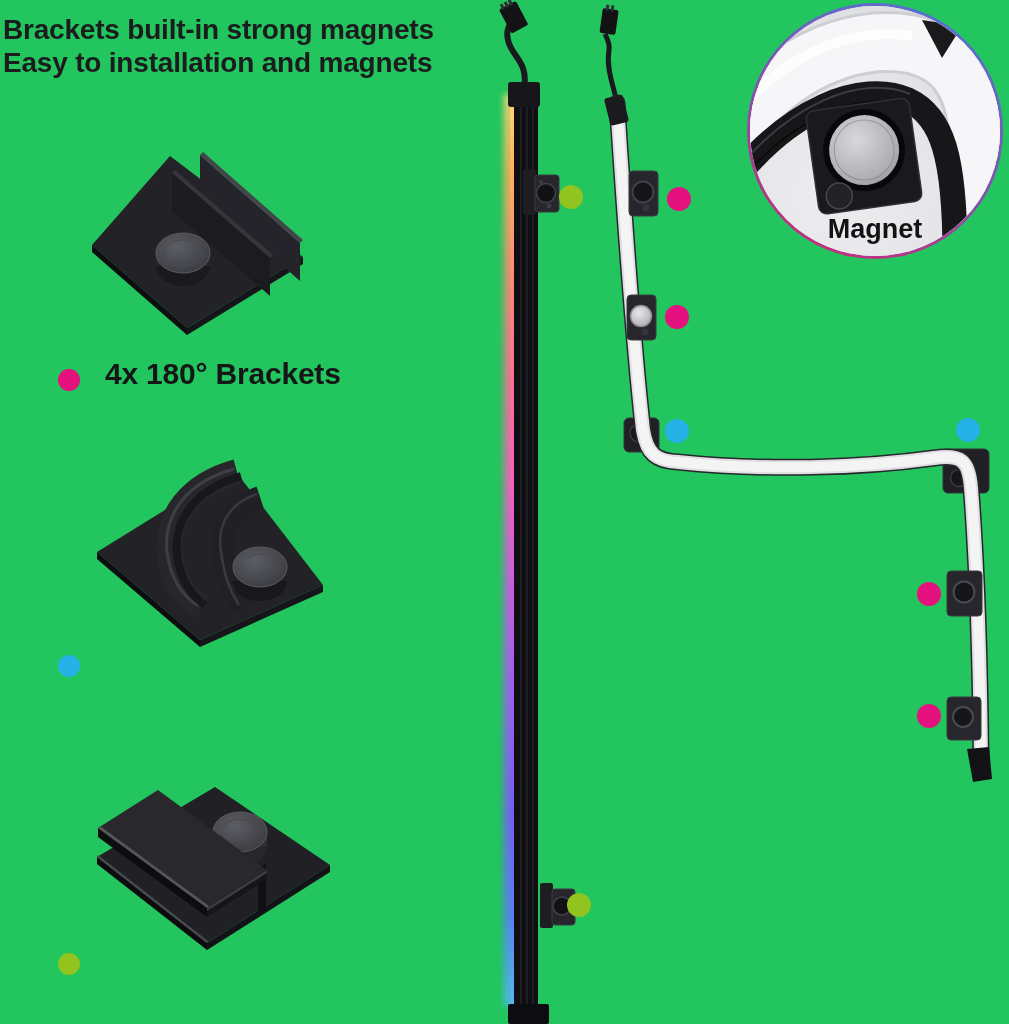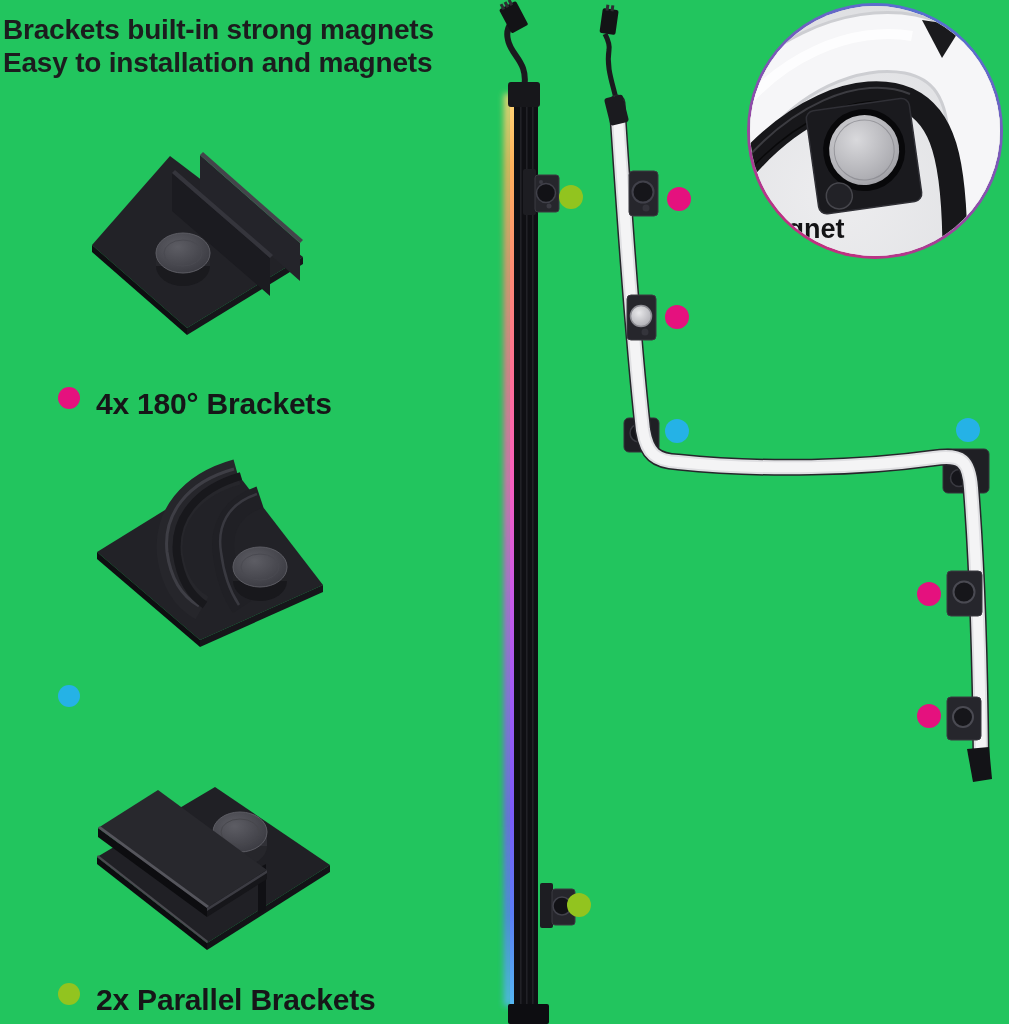--- a/index.html
+++ b/index.html
@@ -3,28 +3,28 @@
 <meta charset="utf-8">
 <style>
   html,body{margin:0;padding:0;background:#ffffff;}
   .canvas{
     position:relative;width:1009px;height:1024px;background:#22c55e;overflow:hidden;
     font-family:"Liberation Sans", sans-serif;
   }
   .title{position:absolute;left:3px;top:13px;color:#1c1c1e;font-weight:700;
          font-size:28px;line-height:33px;letter-spacing:-0.2px;white-space:nowrap;}
   .figure{position:absolute;}
-  .caption{position:absolute;display:flex;align-items:flex-start;gap:16px;margin-top:30px;}
+  .caption{position:absolute;display:flex;align-items:flex-end;gap:25px;}
   .caption .dot{width:22px;height:22px;border-radius:50%;flex:0 0 auto;}
   .caption .label{font-size:30px;font-weight:700;color:#161618;white-space:nowrap;letter-spacing:-0.2px;}
   .scene{position:absolute;left:0;top:0;}
   .marker{position:absolute;width:24px;height:24px;border-radius:50%;}
   .inset-ring{position:absolute;left:747px;top:3px;width:250px;height:250px;border-radius:50%;padding:3px;}
   .inset-inner{position:relative;width:250px;height:250px;border-radius:50%;overflow:hidden;background:#e7e8ea;}
-  .inset-label{position:absolute;left:0;right:0;bottom:11px;text-align:left;
+  .inset-label{position:absolute;left:0;right:0;bottom:11px;text-align:center;
                font-size:27px;font-weight:700;color:#131315;}
 </style>
 </head>
 <body>
 
 <div class="canvas">
 
   <div class="title">
     <div>Brackets built-in strong magnets</div>
     <div>Easy to installation and magnets</div>
@@ -83,21 +83,20 @@
     <ellipse cx="150" cy="52" rx="27" ry="20" fill="url(#magTop)" stroke="#5c5c63" stroke-width="1"></ellipse>
     <ellipse cx="150" cy="52" rx="19" ry="13" fill="none" stroke="#47474c" stroke-width="1"></ellipse>
     <polygon points="8,48 68,10 177,90 117,128" fill="#28282d"></polygon>
     <polygon points="8,48 117,128 117,137 8,57" fill="#0d0d10"></polygon>
     <polygon points="117,128 177,90 177,99 117,137" fill="#16161a"></polygon>
     <polygon points="8,48 117,128 119,126 10,46" fill="#55555c"></polygon>
     <polygon points="117,128 177,90 177,93 117,131" fill="#3c3c43"></polygon>
   </svg>
   <div class="caption" style="left:58px;top:953px">
     <span class="dot" style="background: rgb(146, 196, 31);"></span>
-    <span class="label">2x Parallel Brackets</span>
   </div>
 
   <svg class="scene" width="1009" height="1024" viewBox="0 0 1009 1024">
     <defs>
       <linearGradient id="rainbow" x1="0" y1="0" x2="0" y2="1">
         <stop offset="0" stop-color="#FFD879"></stop>
           <stop offset="0.08" stop-color="#FFB25C"></stop>
           <stop offset="0.2" stop-color="#FF8A75"></stop>
           <stop offset="0.31" stop-color="#FF6F95"></stop>
         <stop offset="0.43" stop-color="#F75FC0"></stop>

